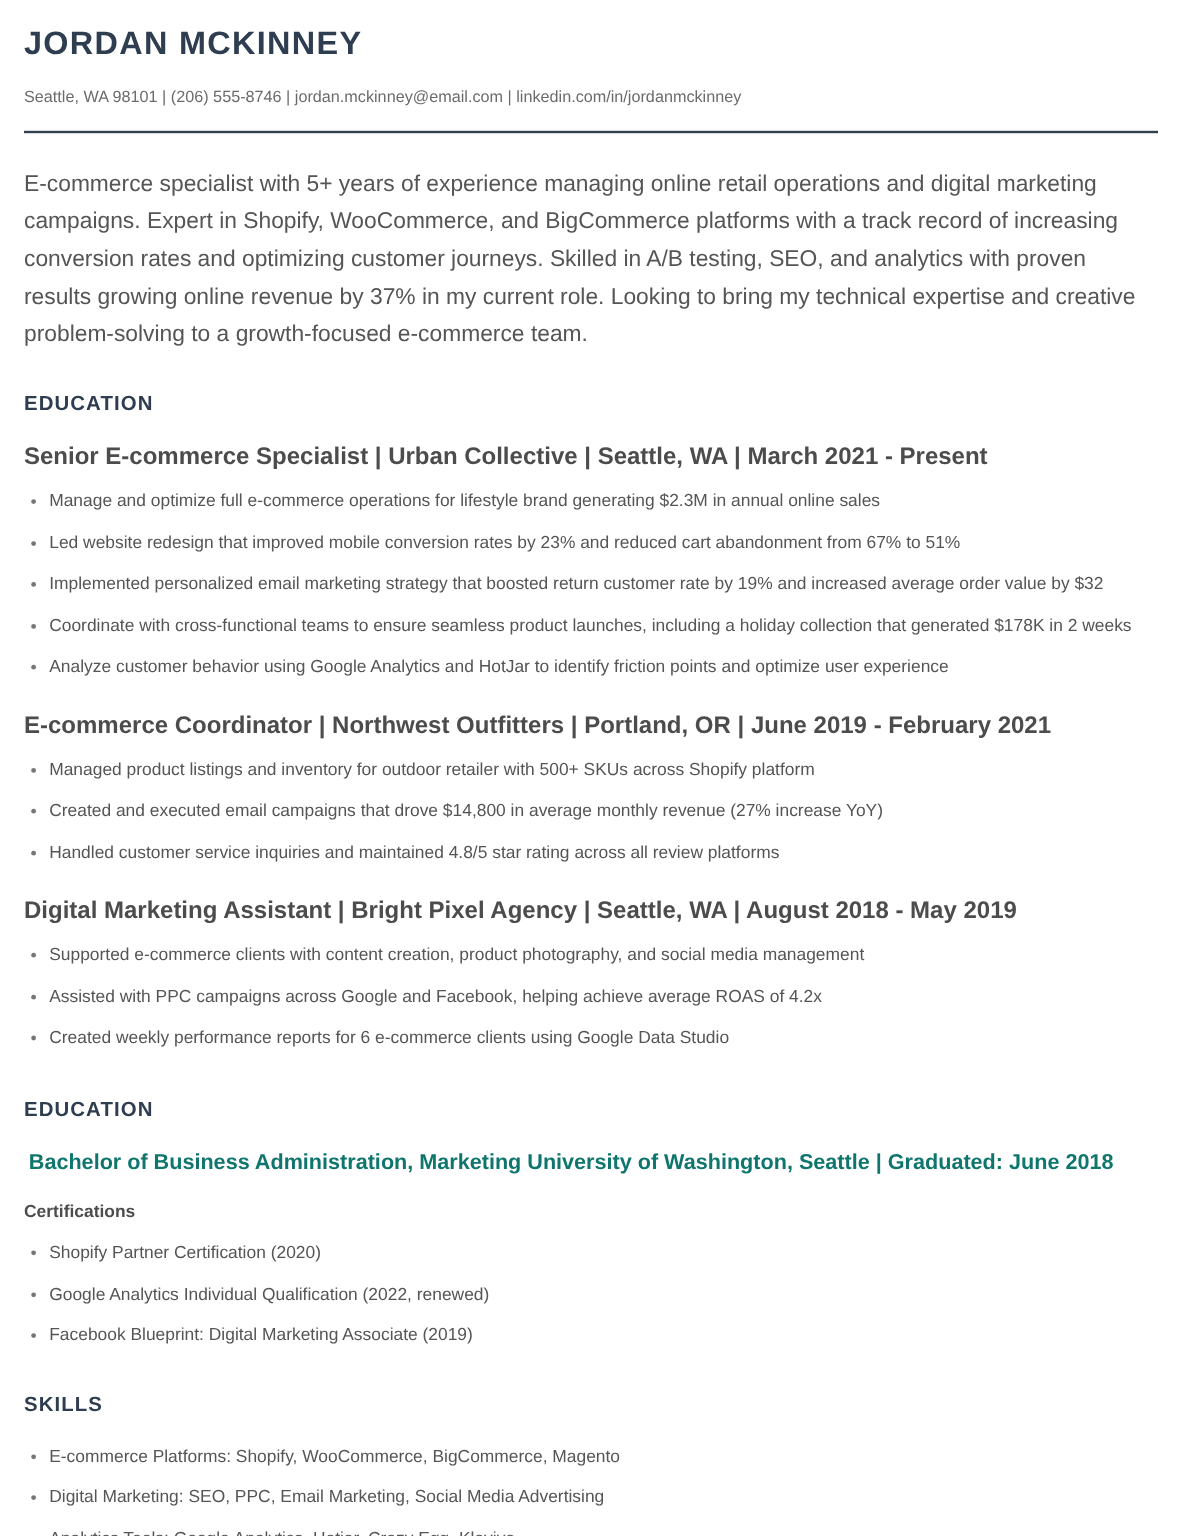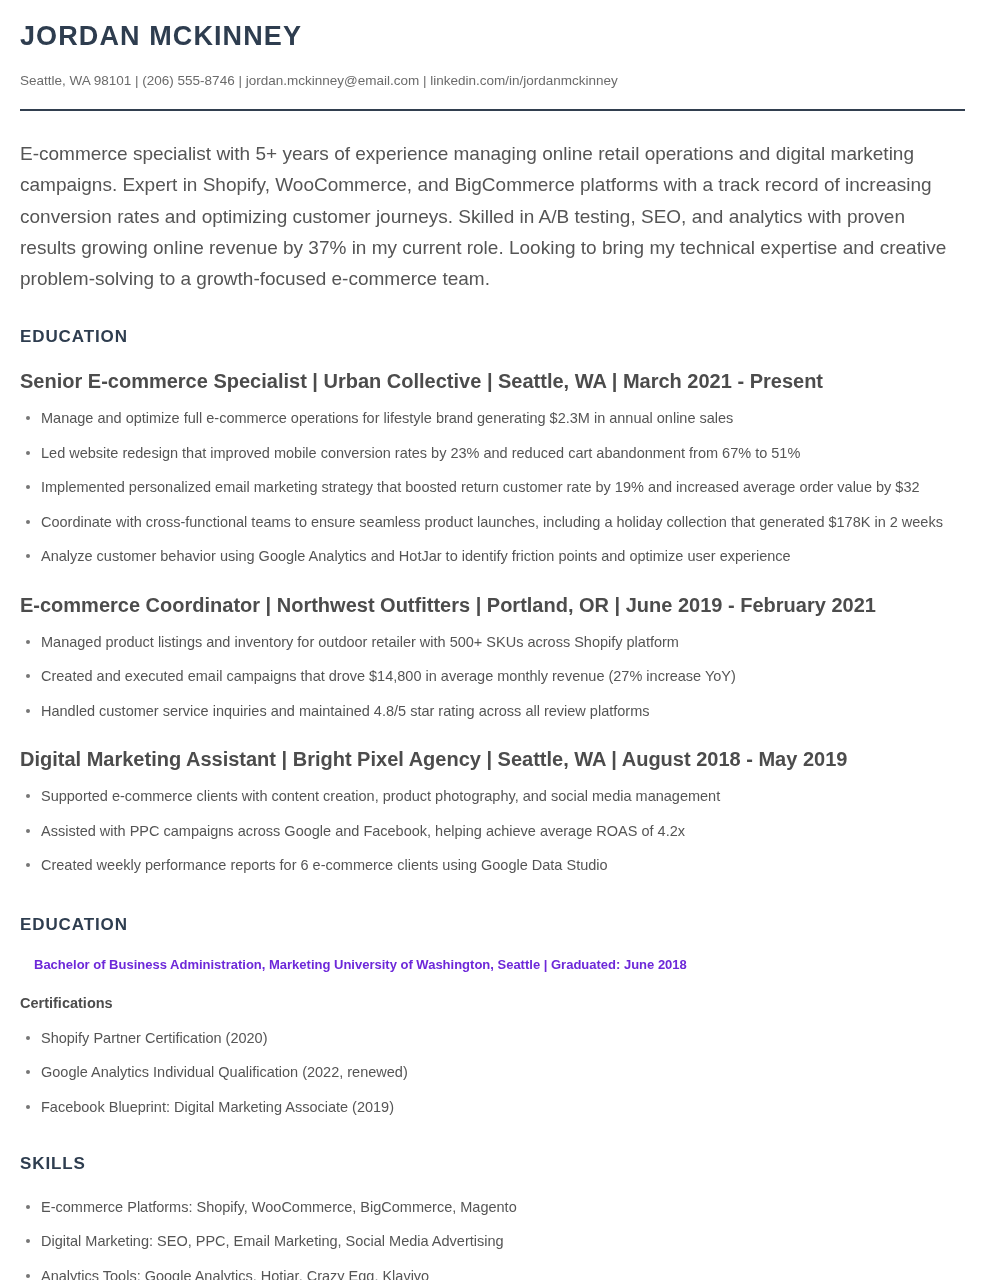--- a/index.html
+++ b/index.html
@@ -98,24 +98,24 @@
     left: 6px;
     top: 9px;
     width: 4px;
     height: 4px;
     border-radius: 50%;
     background: #767676;
   }
 
   
   .edu-degree {
-    font-size: 13px;
+    font-size: 18px;
     font-weight: bold;
-    color: #6d28d9;
-    margin: 0 0 20px 14px;
+    color: #0f766e;
+    margin: 0 0 20px 4px;
     line-height: 1.35;
   }
   .cert-title {
     font-size: 14.5px;
     font-weight: bold;
     color: #4c4c4c;
     margin: 0 0 14px 0;
     line-height: 1.3;
   }
 </style>

